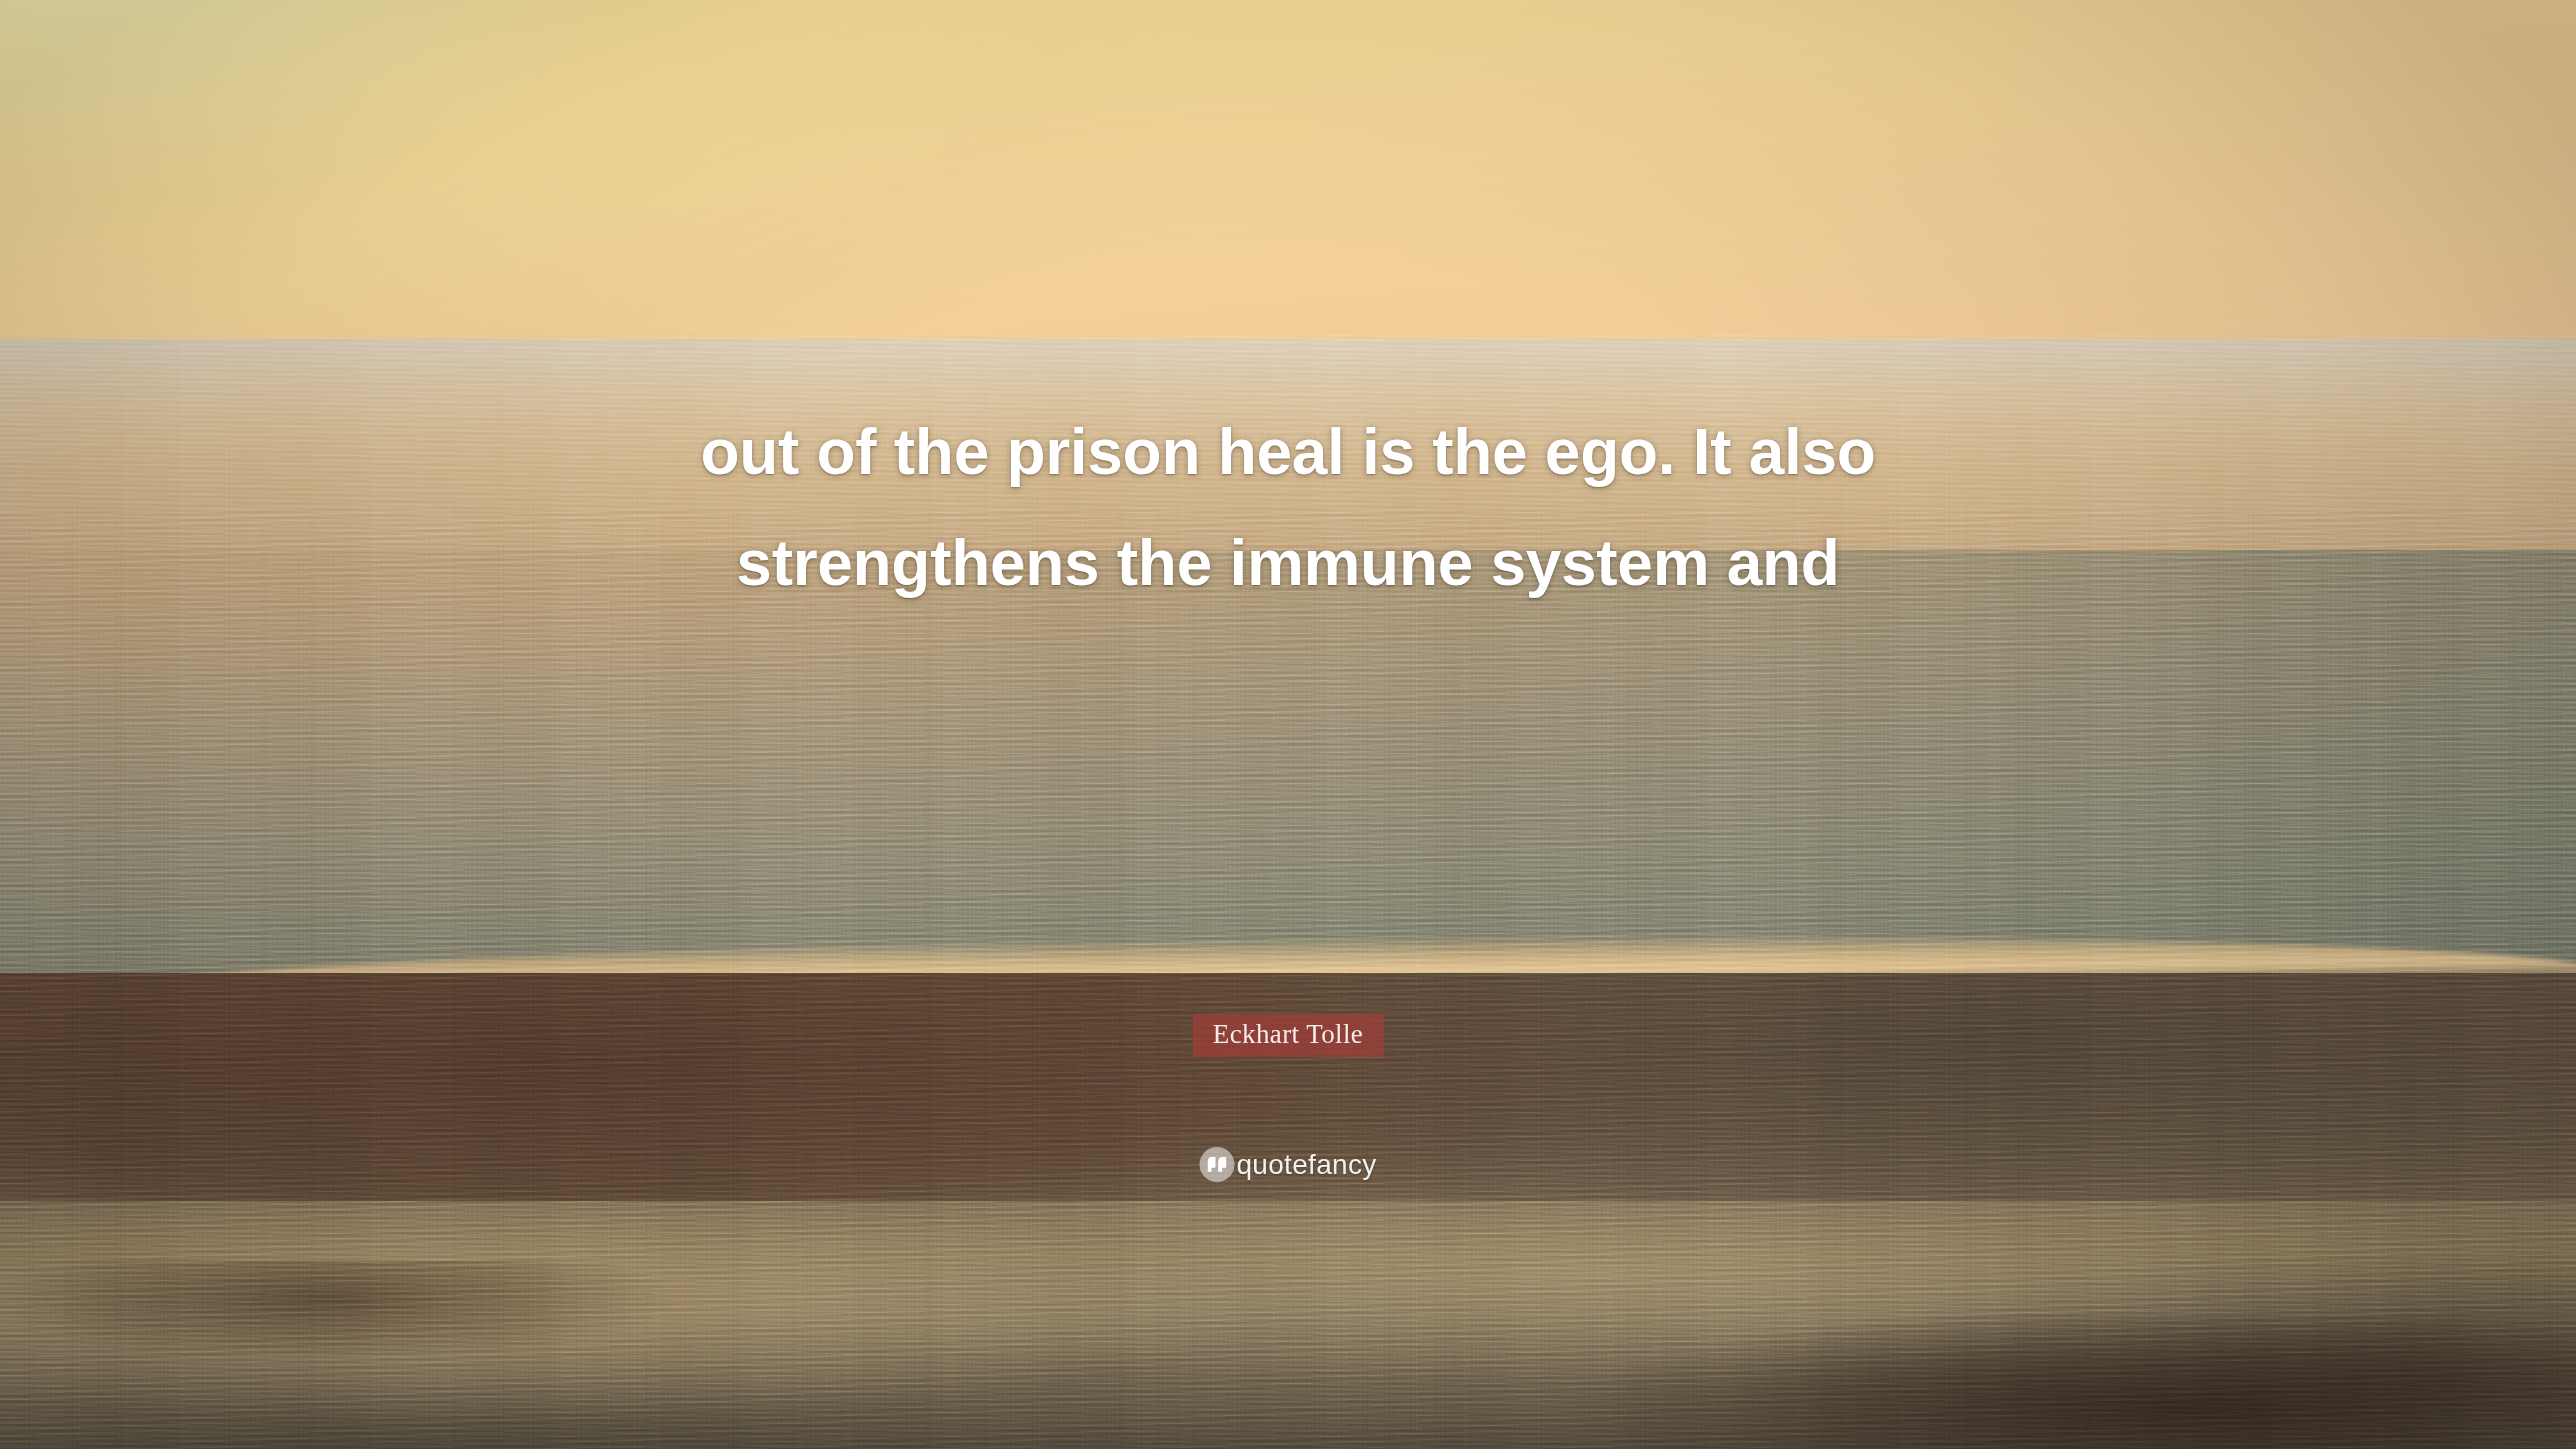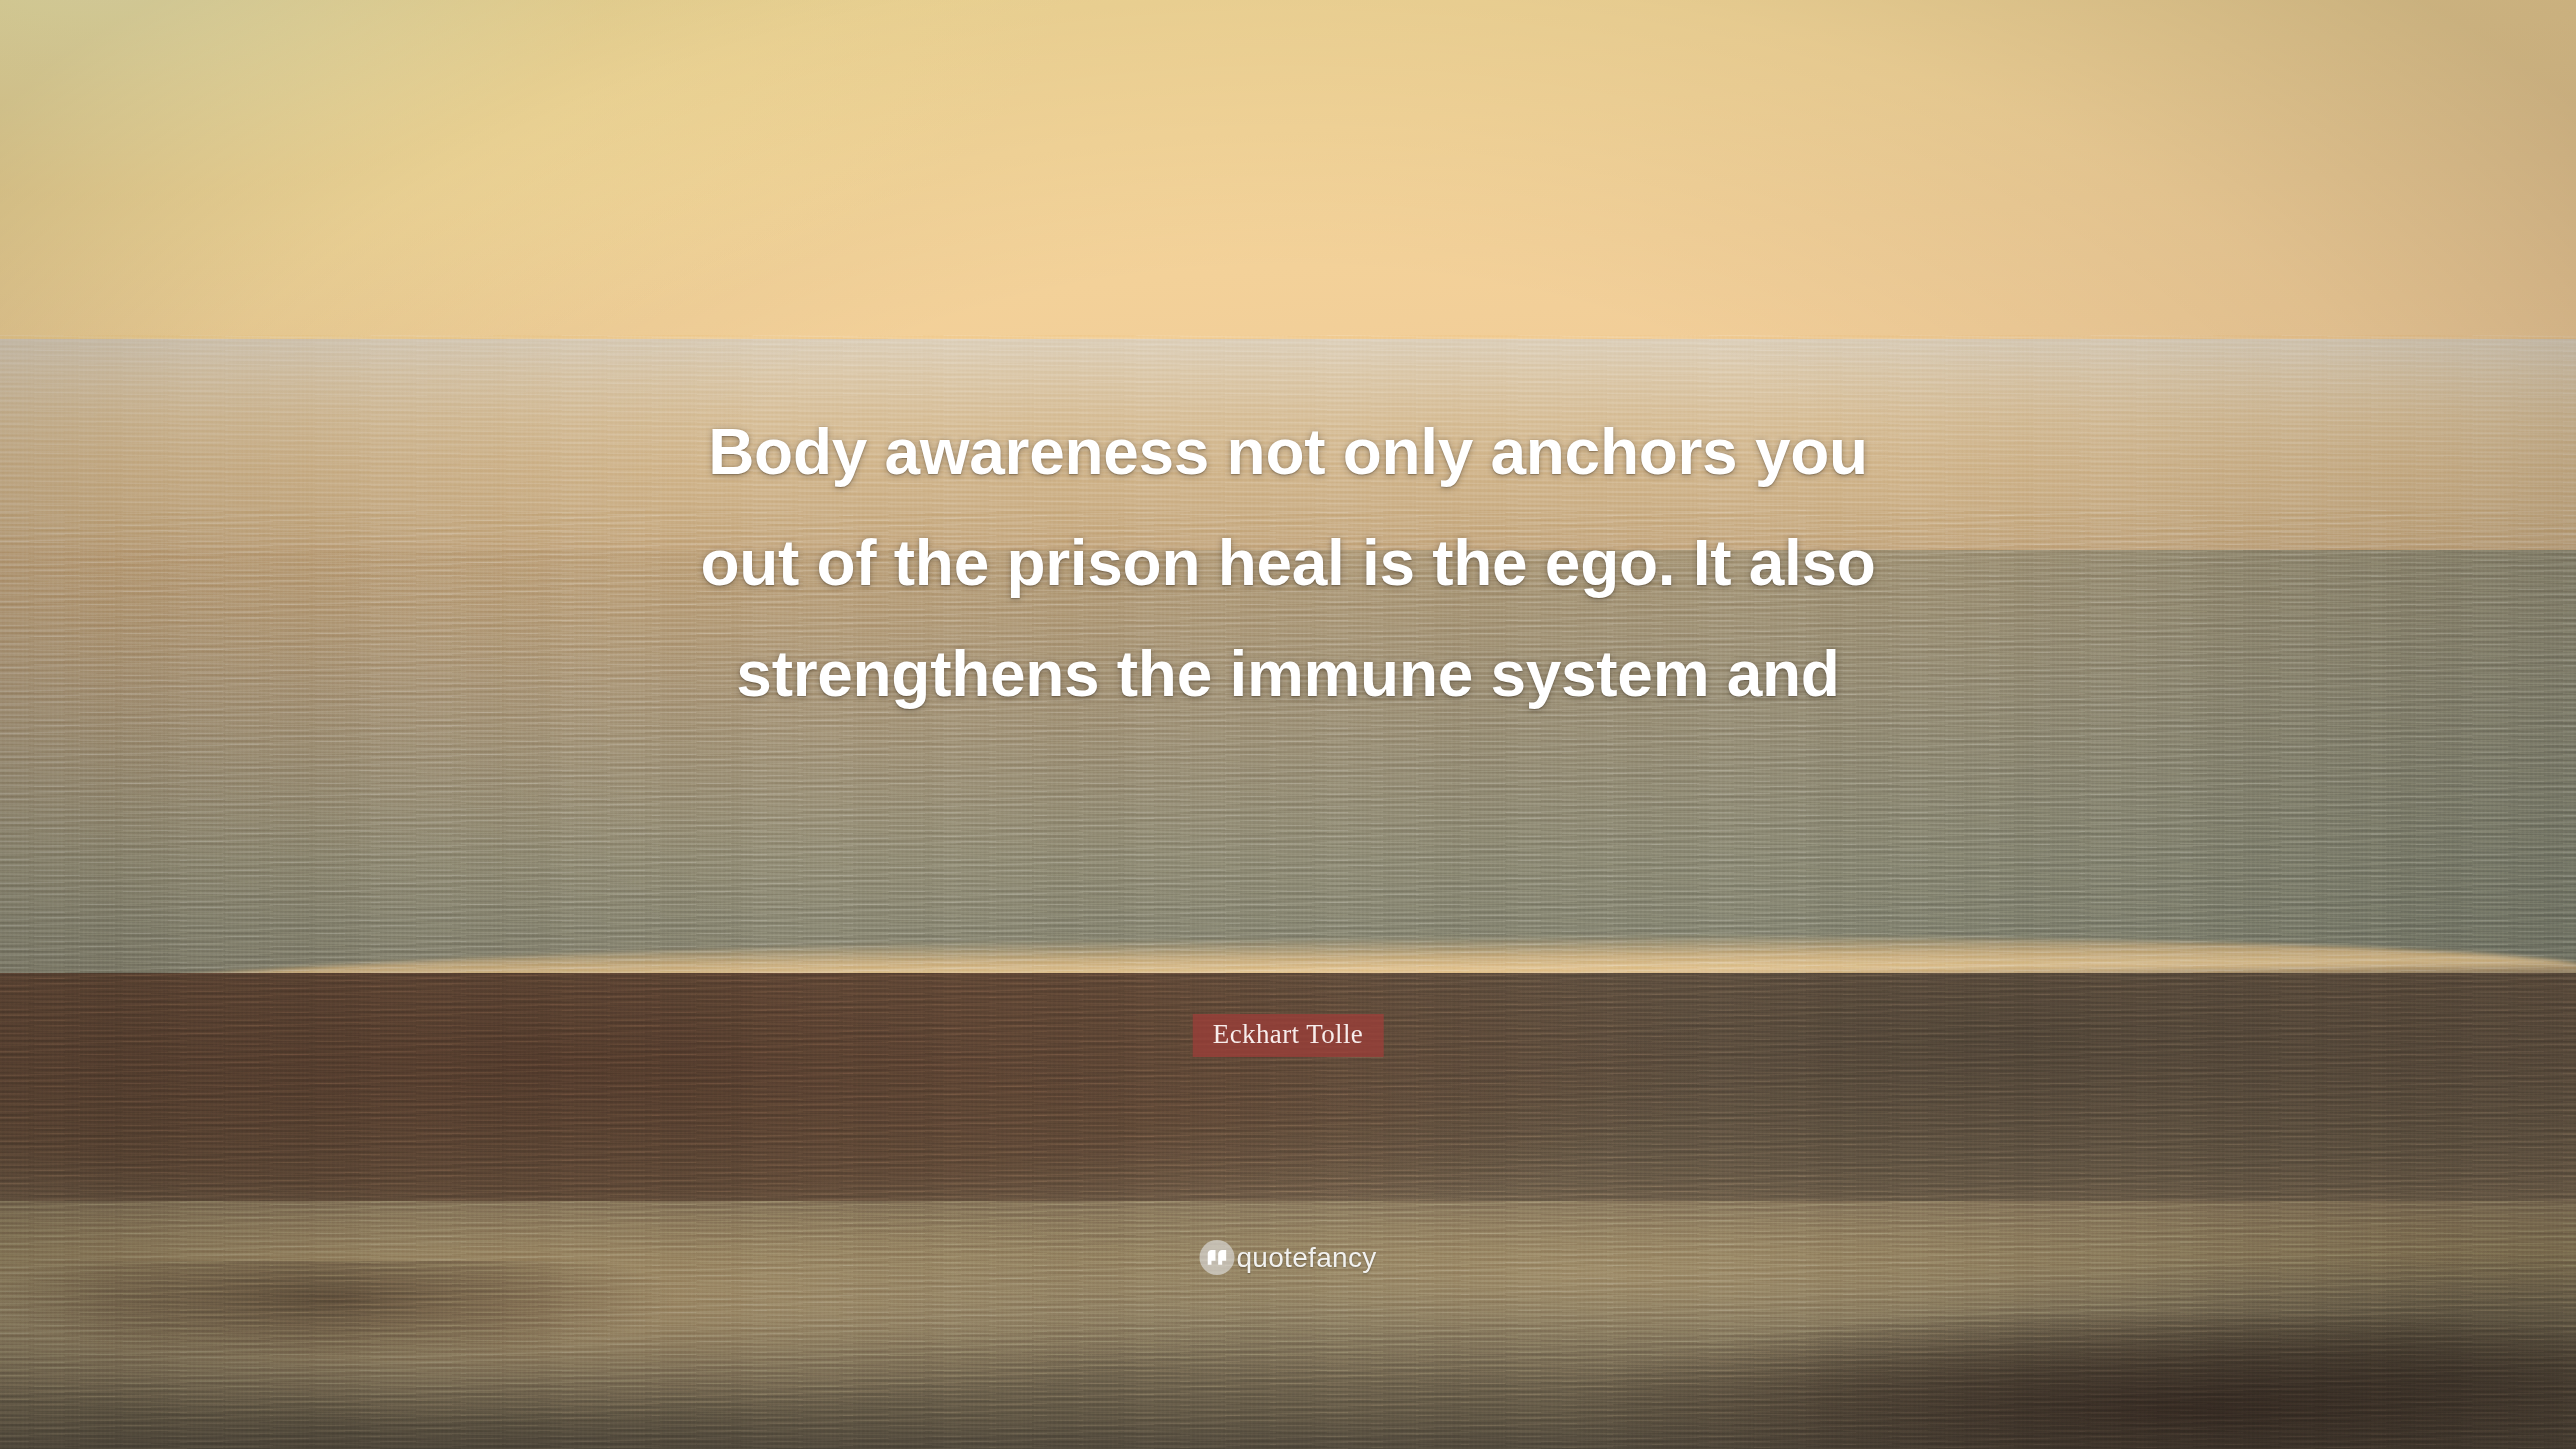--- a/index.html
+++ b/index.html
@@ -289,21 +289,21 @@
     font-size:27px;
     line-height:1.0;
     letter-spacing:0.4px;
     white-space:nowrap;
   }
 
   .brand {
     position:absolute;
     left:50%;
     transform:translateX(-50%);
-    top:1240px;
+    top:1147px;
     display:flex;
     align-items:center;
     gap:2px;
   }
   .brand-mark {
     width:35px; height:35px;
     border-radius:50%;
     background:rgba(224,224,224,0.62);
     display:flex;
     align-items:center;
@@ -340,21 +340,20 @@
     <div class="foam-dark-br"></div>
     <div class="foam-dark-bl"></div>
     <div class="ripples"></div>
     <div class="ripples2"></div>
     <div class="vignette"></div>
   </div>
 
   <div class="content">
 
     <div class="quote-block">
-      <span class="quote-line">Body awareness not only anchors you</span>
       <span class="quote-line">out of the prison heal is the ego. It also</span>
       <span class="quote-line">strengthens the immune system and</span>
     </div>
 
     <div class="attribution">
       <span class="attribution-badge">Eckhart Tolle</span>
     </div>
 
     <div class="brand">
       <span class="brand-mark">

